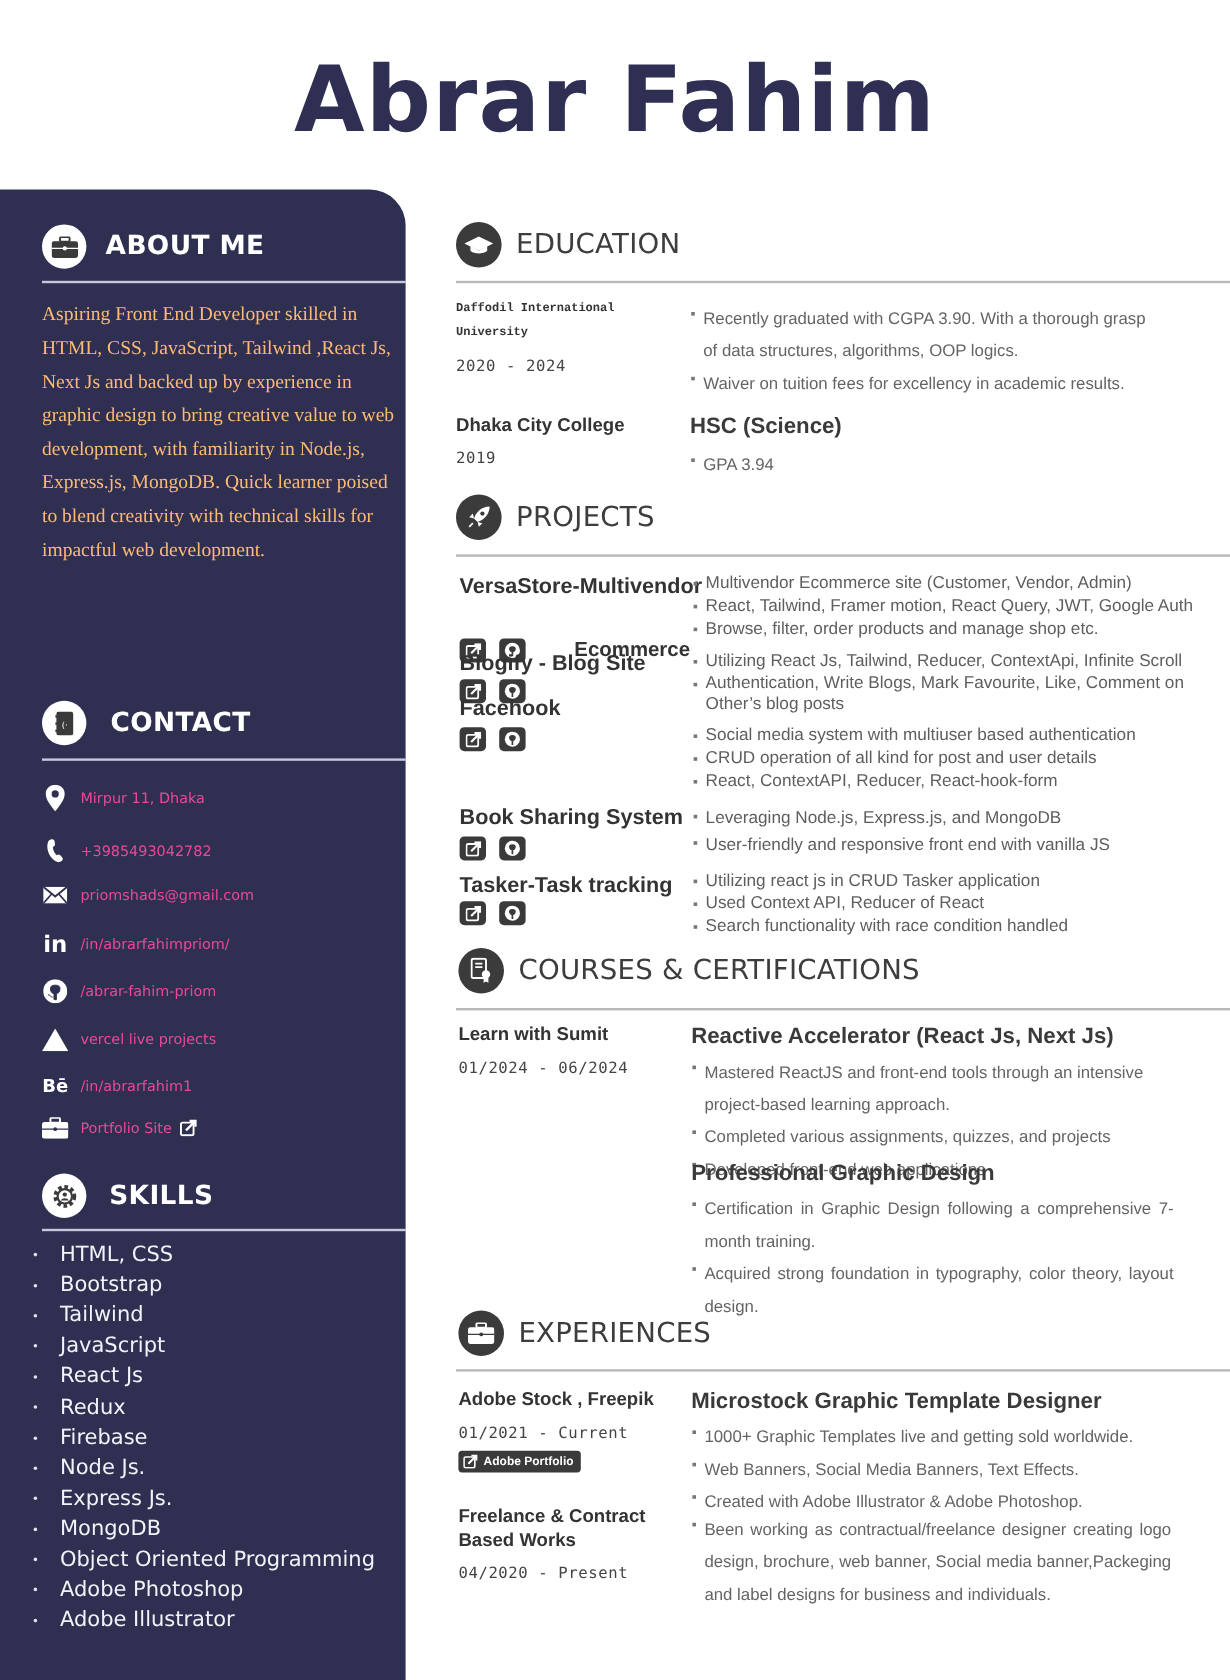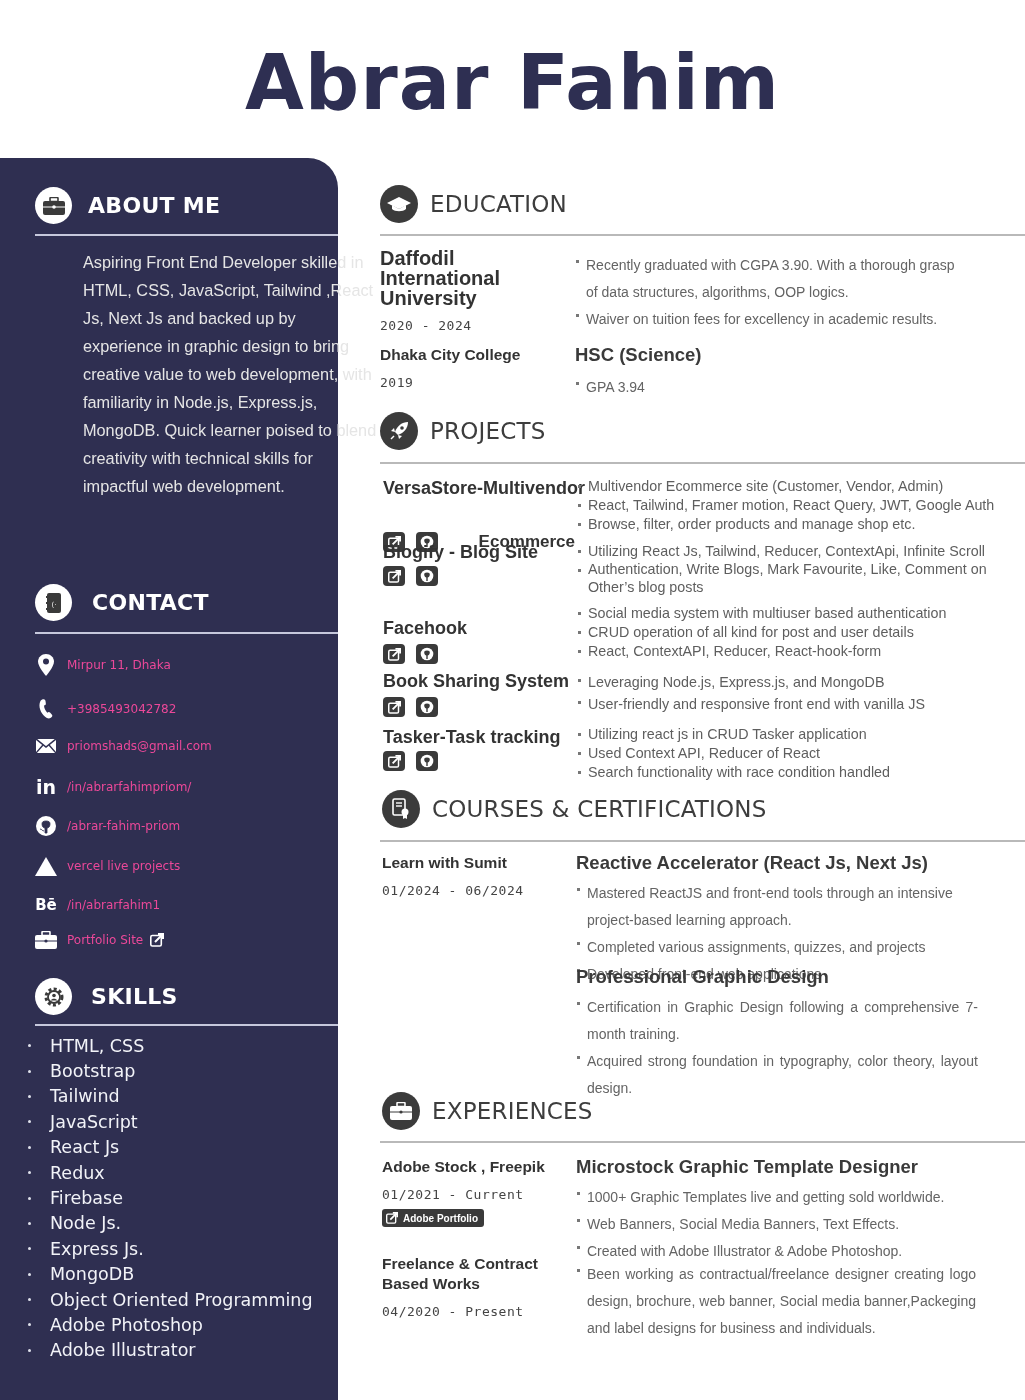--- a/index.html
+++ b/index.html
@@ -21,21 +21,21 @@
     width: 37px; height: 37px; border-radius: 50%; background: #ffffff;
     display: flex; align-items: center; justify-content: center;
   }
   .side-head .label {
     font-family: "DejaVu Sans", sans-serif; font-weight: bold; font-size: 22px; color: #ffffff;
     margin-left: 16px; letter-spacing: 0.3px;
   }
   .side-rule { position: absolute; left: 35px; width: 303px; height: 2px; background: #c6c8dc; }
   .about-text {
     position: absolute; left: 35px; top: 90px; width: 296px;
-    font-family: Liberation Sans, sans-serif; font-size: 16.3px; line-height: 28px; color: #e5e5e5; margin-left: 48px;
+    font-family: Liberation Serif, serif; font-size: 16.3px; line-height: 28px; color: #fdba74;
   }
   .contact-list { position: absolute; left: 35px; top: 490px; width: 300px; }
   .contact-item { position: absolute; left: 0; display: flex; align-items: center; height: 26px; }
   .contact-item .ic { width: 22px; display: flex; justify-content: center; align-items: center; color: #fff; }
   .contact-item .txt { font-family: "DejaVu Sans", sans-serif; font-size: 12px; color: #ec4899; margin-left: 10px; white-space: nowrap; }
   .skills-list { position: absolute; left: 28px; top: 875px; list-style: none; }
   .skills-list li { display: flex; align-items: center; height: 25.4px; }
   .skills-list .dot { width: 3px; height: 3px; background: #e0e2ec; border-radius: 50%; margin-right: 19px; }
   .skills-list .sk { font-family: "DejaVu Sans", sans-serif; font-size: 17.5px; color: #f2f3f8; }
 
@@ -266,21 +266,21 @@
       <svg width="24" height="18" viewBox="0 0 24 18">
           <polygon points="12,2 24,8 12,14 0,8" fill="#fff"></polygon>
           <path d="M5 10 L5 14 C8 17 16 17 19 14 L19 10 L12 14z" fill="#fff"></path>
         </svg>
     </span>
     <span class="label">EDUCATION</span>
   </div>
   <div class="sec-rule" style="top:234px;"></div>
 
   <div class="left-col" style="top:248px;">
-    <div class="org" style="font-size:20px;">Daffodil International University</div>
+    <div class="org" style="font-size:10px;font-family:Liberation Mono, monospace;">Daffodil International University</div>
     <div class="date">2020 - 2024</div>
   </div>
   <div class="right-col" style="top:246px;">
     <ul class="bullets" style="width:395px;">
       <li>Recently graduated with CGPA 3.90. With a thorough grasp of data structures, algorithms, OOP logics.</li>
       <li>Waiver on tuition fees for excellency in academic results.</li>
     </ul>
   </div>
 
   <div class="left-col" style="top:345px;">
@@ -348,21 +348,21 @@
             <path d="M6 8 C6 6 7 5 10 5 C13 5 14 6 14 8 C14 11 12 12 11 12 L11 17 L9 17 L9 12 C8 12 6 11 6 8z" fill="#3a3a3a"></path>
           </svg>
         </span>
     </div>
   </div>
   <ul class="proj-bullets" style="top:542px;line-height:17px;">
     <li style="line-height:19px;">Utilizing React Js, Tailwind, Reducer, ContextApi, Infinite Scroll</li>
     <li style="line-height:17.5px;">Authentication, Write Blogs, Mark Favourite, Like, Comment on Other’s blog posts</li>
   </ul>
 
-  <div style="position:absolute;left:3px;top:618px;width:192px;">
+  <div style="position:absolute;left:3px;top:580px;width:192px;">
     <div class="proj-name">Facehook</div>
     <div class="proj-icons" style="margin-top:6px;">
       <span class="sq-icon">
           <svg width="13" height="13" viewBox="0 0 14 14">
             <rect x="0.8" y="2.5" width="10.5" height="10.5" rx="1.5" fill="none" stroke="#fff" stroke-width="1.6"></rect>
             <path d="M5 9 L12 2 M8 1 L13 1 L13 6" stroke="#fff" stroke-width="2" fill="none"></path>
           </svg>
         </span>
       <span class="sq-icon">
           <svg width="14" height="14" viewBox="0 0 20 20">

